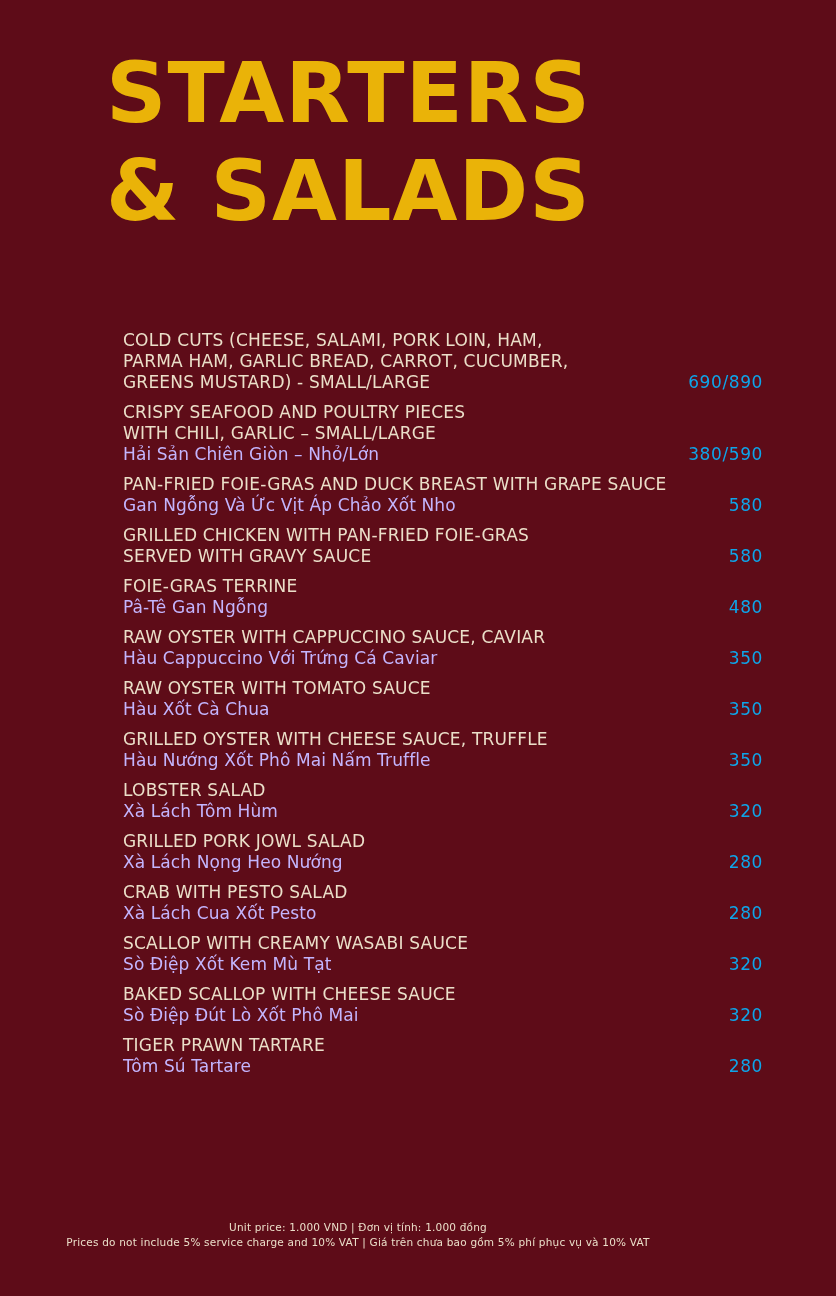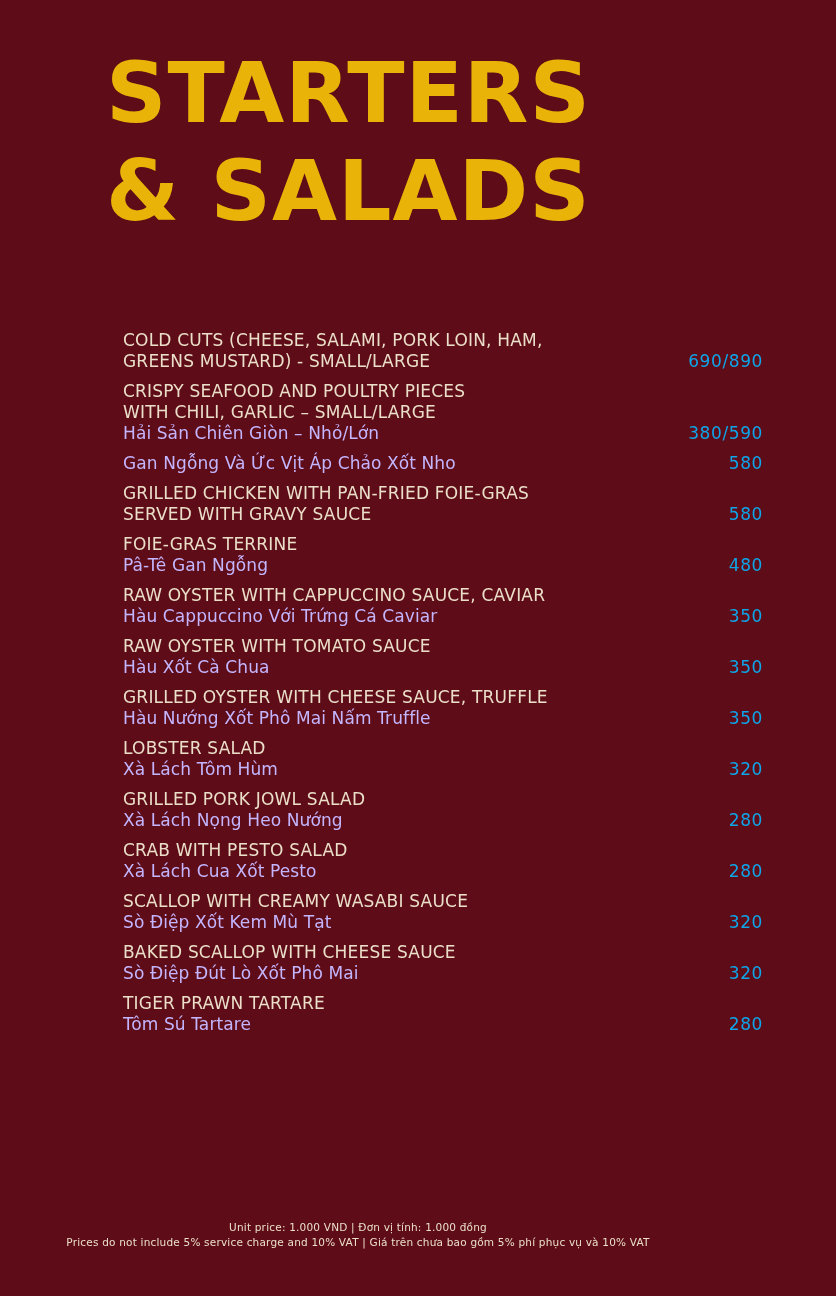--- a/index.html
+++ b/index.html
@@ -82,36 +82,38 @@
 
   <div class="title">
     <div>STARTERS</div>
     <div>&amp; SALADS</div>
   </div>
 
   <div class="menu" id="menu-list">
   <div class="item">
     <div class="item-text">
           <div class="name-line">COLD CUTS (CHEESE, SALAMI, PORK LOIN, HAM,</div>
+          <div class="name-line">PARMA HAM, GARLIC BREAD, CARROT, CUCUMBER,</div>
           <div class="name-line">GREENS MUSTARD) - SMALL/LARGE</div>
         </div>
     <div class="price">690/890</div>
   </div>
 
   <div class="item">
     <div class="item-text">
           <div class="name-line">CRISPY SEAFOOD AND POULTRY PIECES</div>
           <div class="name-line">WITH CHILI, GARLIC – SMALL/LARGE</div>
           <div class="subtitle">Hải Sản Chiên Giòn – Nhỏ/Lớn</div>
         </div>
     <div class="price">380/590</div>
   </div>
 
   <div class="item">
     <div class="item-text">
+          <div class="name-line">PAN-FRIED FOIE-GRAS AND DUCK BREAST WITH GRAPE SAUCE</div>
           <div class="subtitle">Gan Ngỗng Và Ức Vịt Áp Chảo Xốt Nho</div>
         </div>
     <div class="price">580</div>
   </div>
 
   <div class="item">
     <div class="item-text">
           <div class="name-line">GRILLED CHICKEN WITH PAN-FRIED FOIE-GRAS</div>
           <div class="name-line">SERVED WITH GRAVY SAUCE</div>
         </div>

